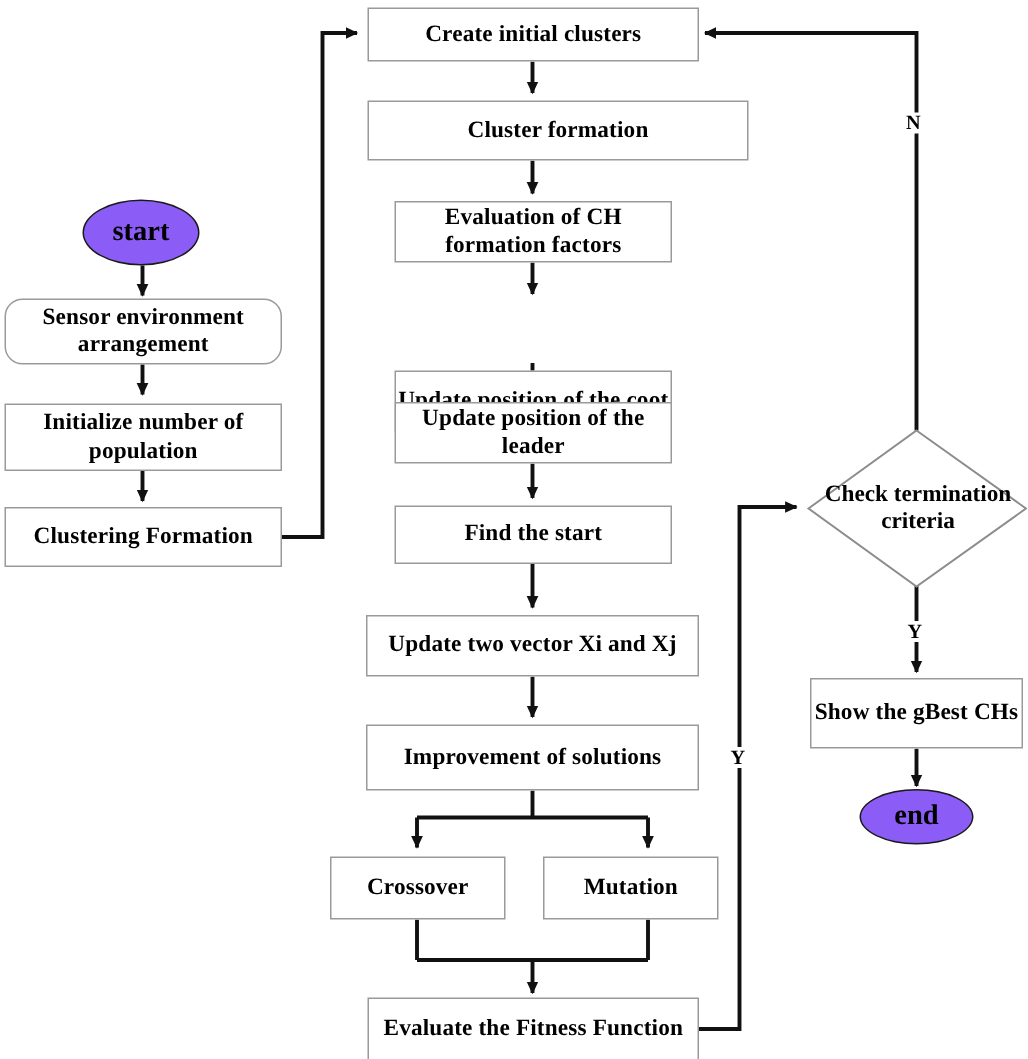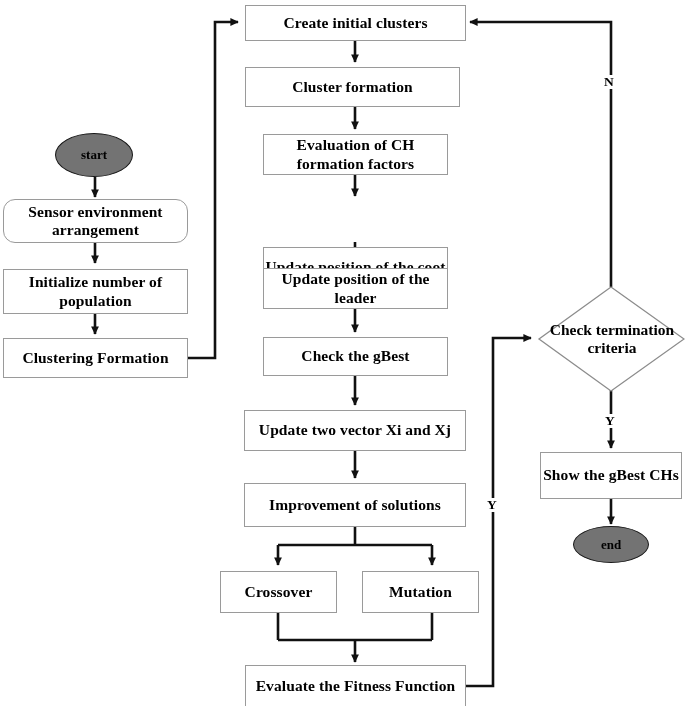--- a/index.html
+++ b/index.html
@@ -35,23 +35,23 @@
     line-height: 1.18;
   }
   .proc {
     border: 1px solid #9a9a9a;
     background: #ffffff;
     font-size: 15.5px;
     letter-spacing: 0.1px;
   }
   .term {
     border: 1.4px solid #1a1a1a;
-    background: #737373;
+    background: #8b5cf6;
     border-radius: 50%;
-    font-size: 13px;
+    font-size: 19px;
     text-align: right;
   }
   .decision {
     background: transparent;
     font-size: 15.5px;
     justify-content: flex-end;
   }
   .decision .dlabel {
     position: relative;
     z-index: 2;
@@ -129,38 +129,38 @@
   </div>
 
   <div class="node proc" style="left:3px; top:338px; width:185px; height:40px;">
     <span>Clustering Formation</span>
   </div>
 
   <div class="node proc" style="left:245px; top:5px; width:221px; height:36px;">
     <span>Create initial clusters</span>
   </div>
 
-  <div class="node proc" style="left:245px; top:67px; width:215px; height:40px;">
+  <div class="node proc" style="left:245px; top:67px; width:254px; height:40px;">
     <span>Cluster formation</span>
   </div>
 
   <div class="node proc" style="left:263px; top:134px; width:185px; height:41px;">
     <span>Evaluation of CH formation factors</span>
   </div>
 
   <div class="node proc" style="left:263px; top:201px; width:185px; height:41px;margin-top:46px;">
     <span>Update position of the coot</span>
   </div>
 
   <div class="node proc" style="left:263px; top:268px; width:185px; height:41px;">
     <span>Update position of the leader</span>
   </div>
 
   <div class="node proc" style="left:263px; top:337px; width:185px; height:39px;">
-    <span>Check the gBest</span>
+    <span>Find the start</span>
   </div>
 
   <div class="node proc" style="left:244px; top:410px; width:222px; height:41px;">
     <span>Update two vector Xi and Xj</span>
   </div>
 
   <div class="node proc" style="left:244px; top:483px; width:222px; height:44px;">
     <span>Improvement of solutions</span>
   </div>
 

